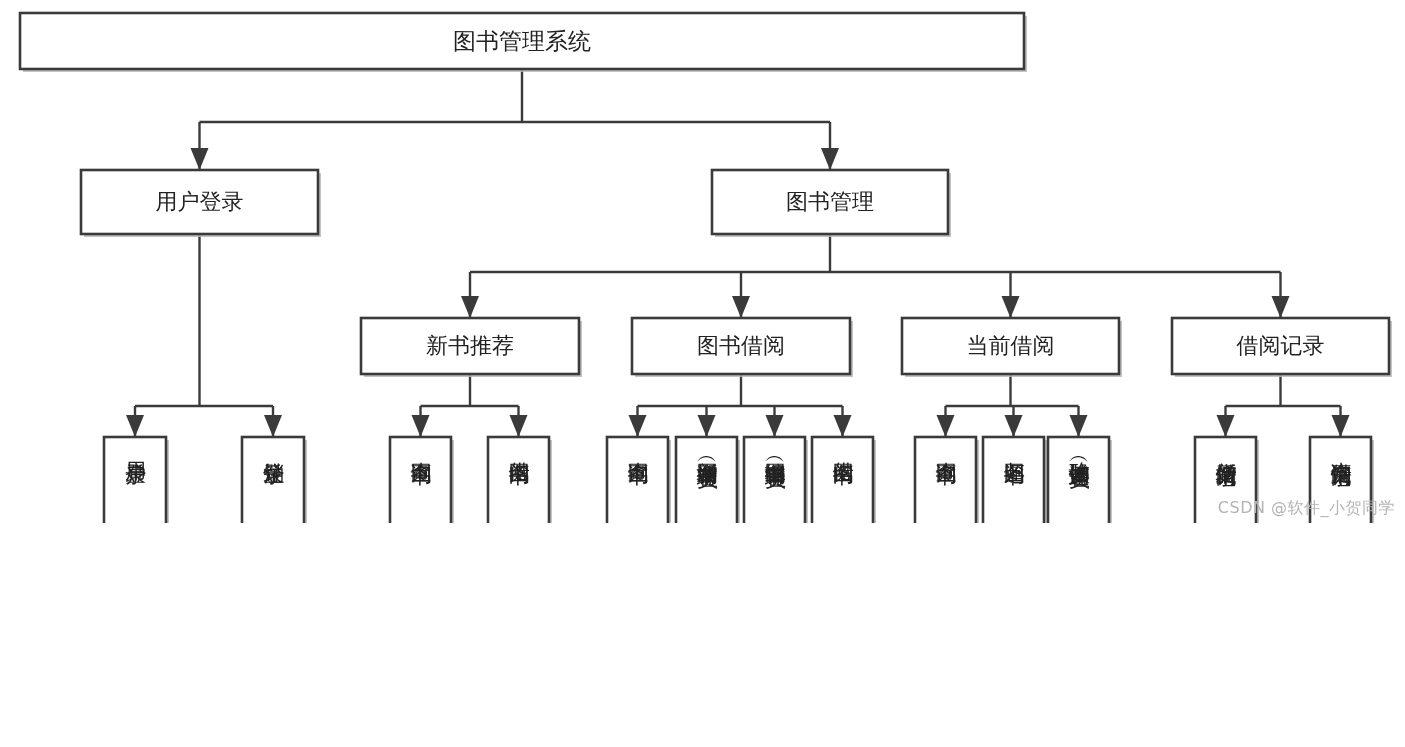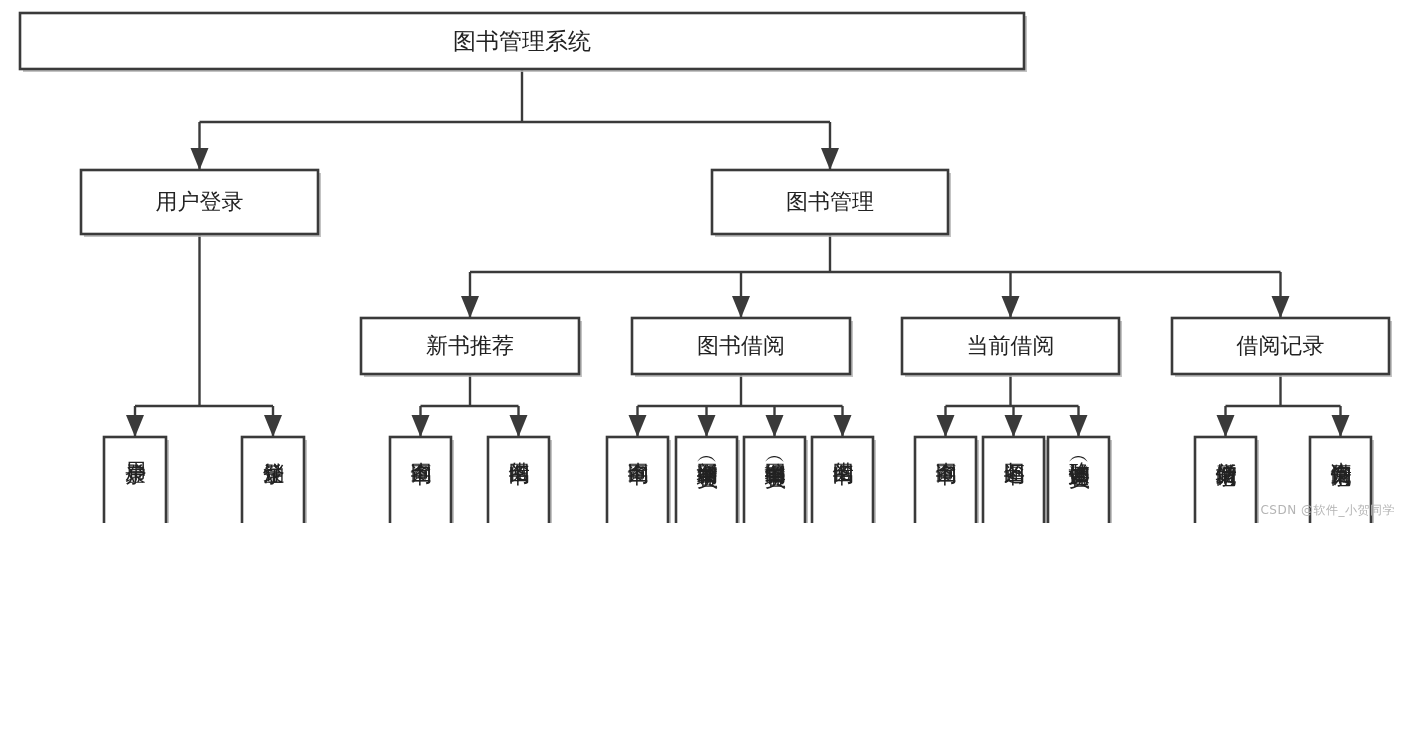--- a/index.html
+++ b/index.html
@@ -75,21 +75,21 @@
     writing-mode: vertical-rl;
     text-orientation: upright;
     white-space: nowrap;
     letter-spacing: 1px;
   }
   .watermark {
     position: absolute;
     right: 10px;
     bottom: 4px;
     font-family: "DejaVu Sans", "Liberation Sans", sans-serif;
-    font-size: 12px;
+    font-size: 16px;
     color: #b4b4b4;
     letter-spacing: 0.5px;
     pointer-events: none;
     white-space: nowrap;
   }
 </style>
 </head>
 <body>
 
 <div id="diagram-root">

